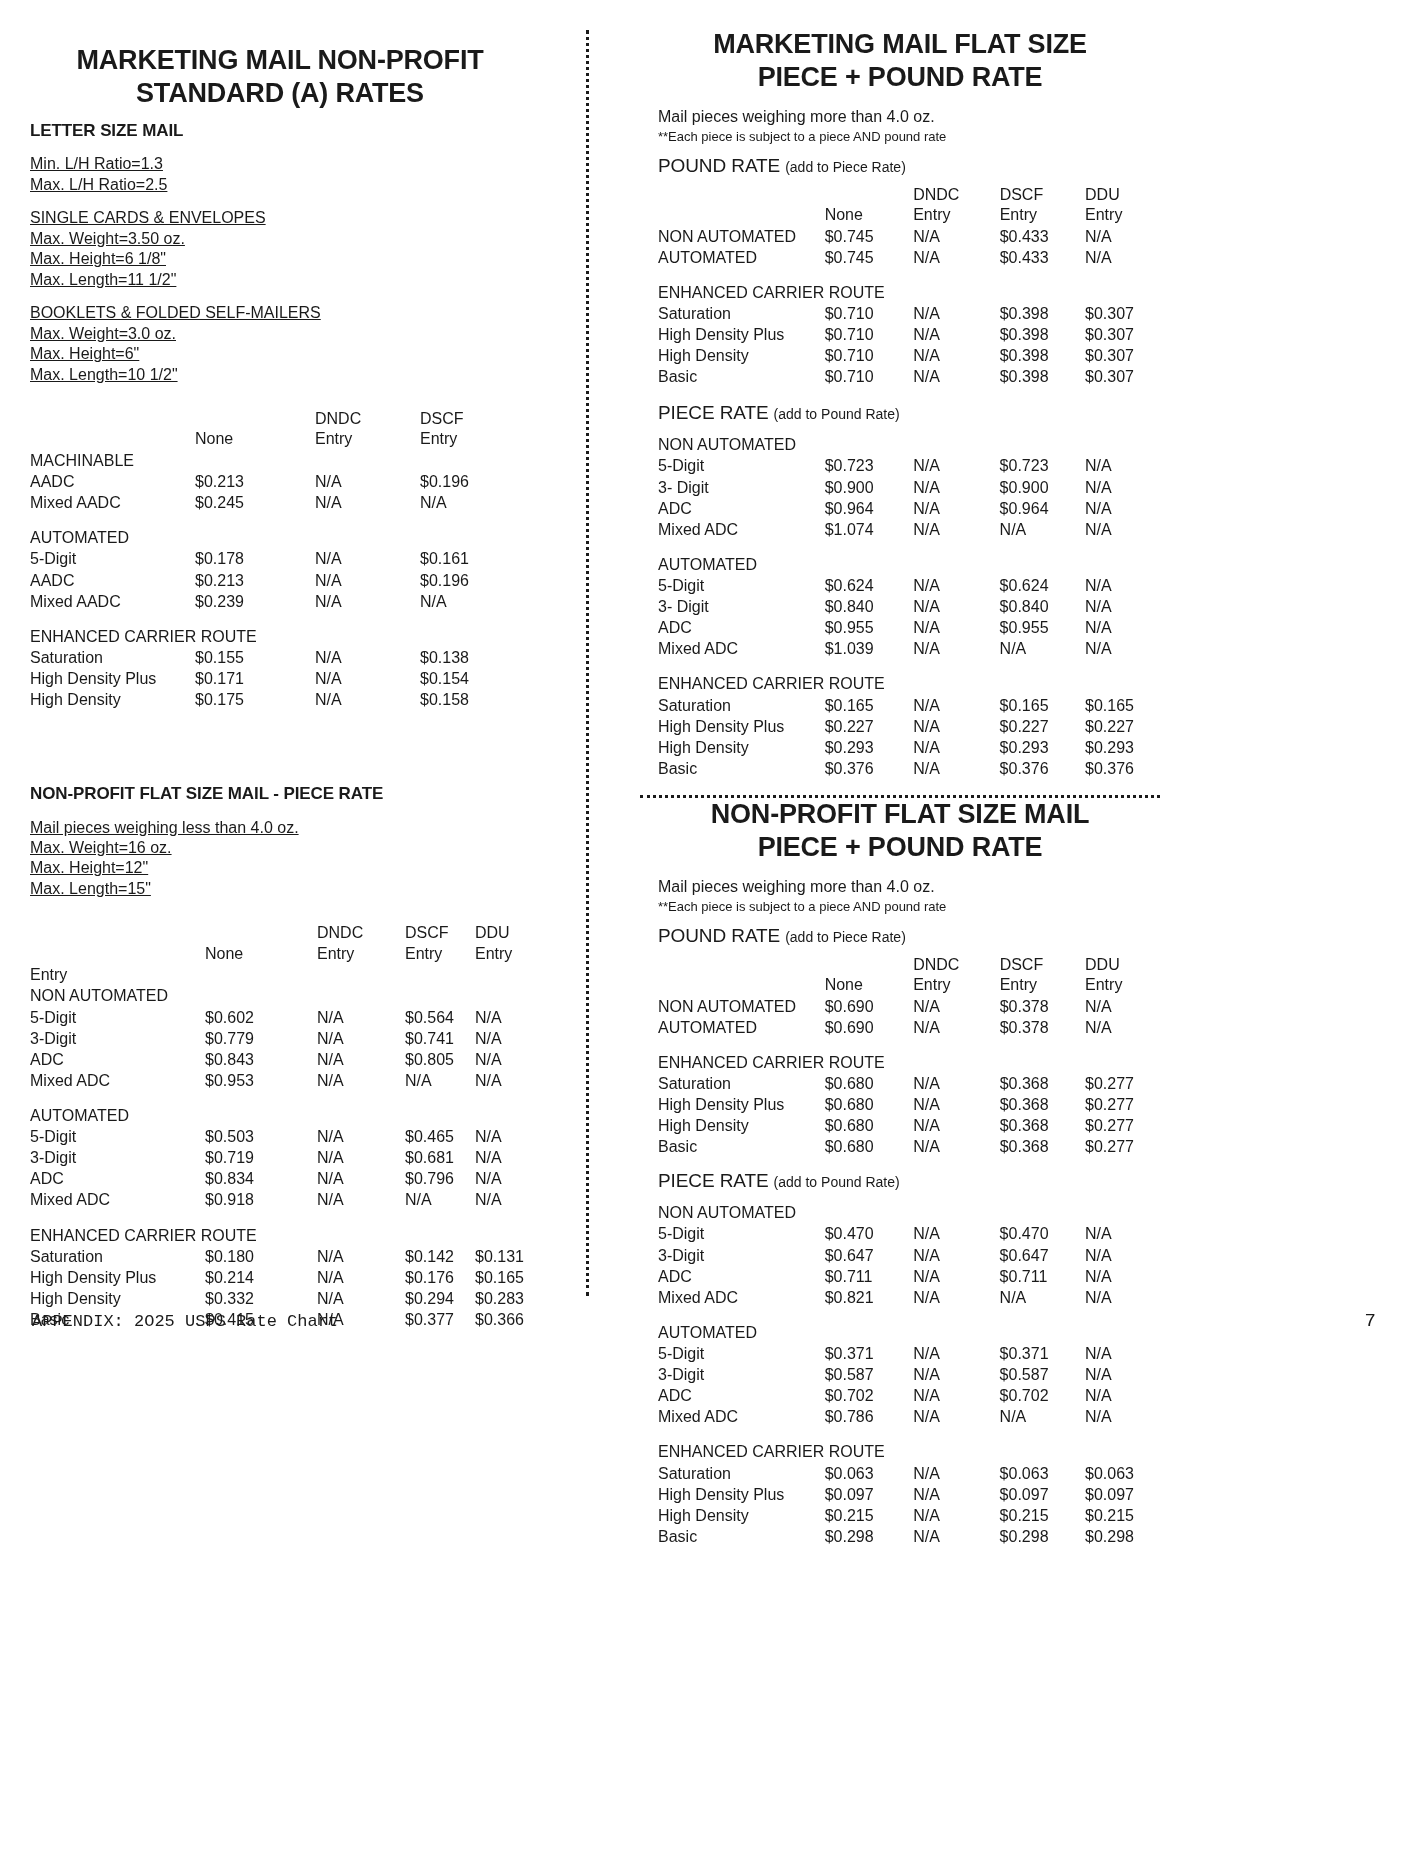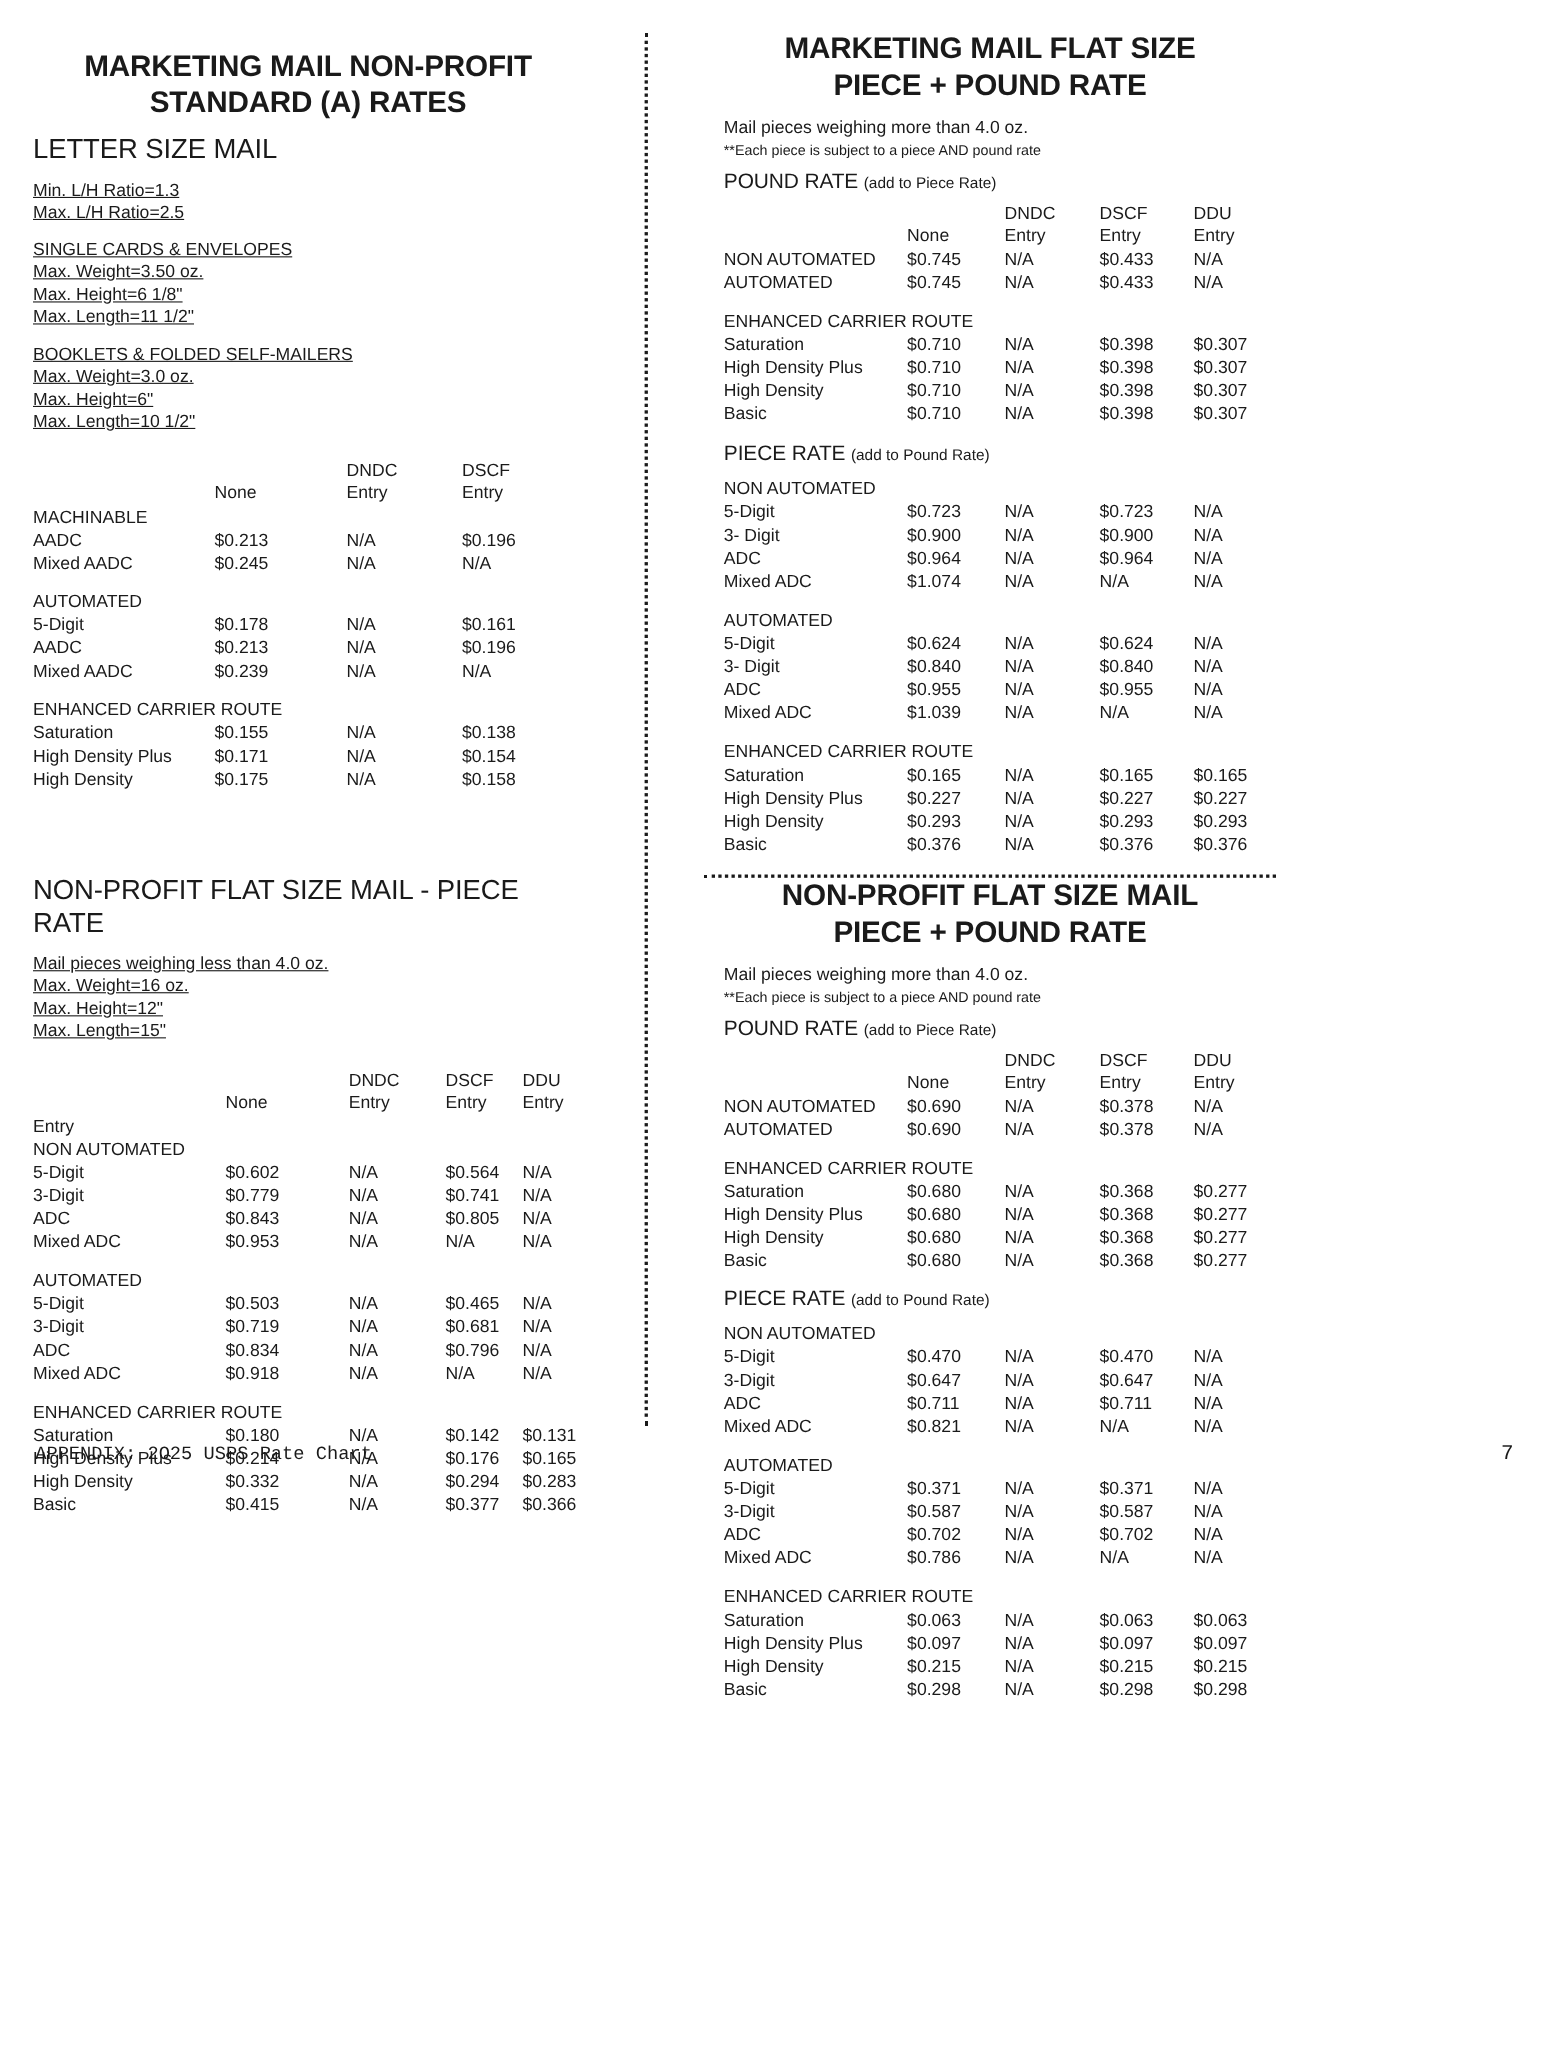--- a/index.html
+++ b/index.html
@@ -48,22 +48,22 @@
   h1.big-title {
     font-size: 27px;
     font-weight: 800;
     letter-spacing: -0.2px;
     text-align: center;
     margin: 0;
     line-height: 1.24;
     text-transform: uppercase;
   }
   h2.sec-title {
-    font-size: 25px;
-    font-weight: 400;
+    font-size: 17px;
+    font-weight: 700;
     letter-spacing: -0.1px;
     margin: 10px 0 0 0;
     line-height: 1.2;
   }
   h3.rate-title {
     font-size: 19px;
     font-weight: 400;
     margin: 9px 0 0 0;
     display: inline-block;
     letter-spacing: -0.1px;

